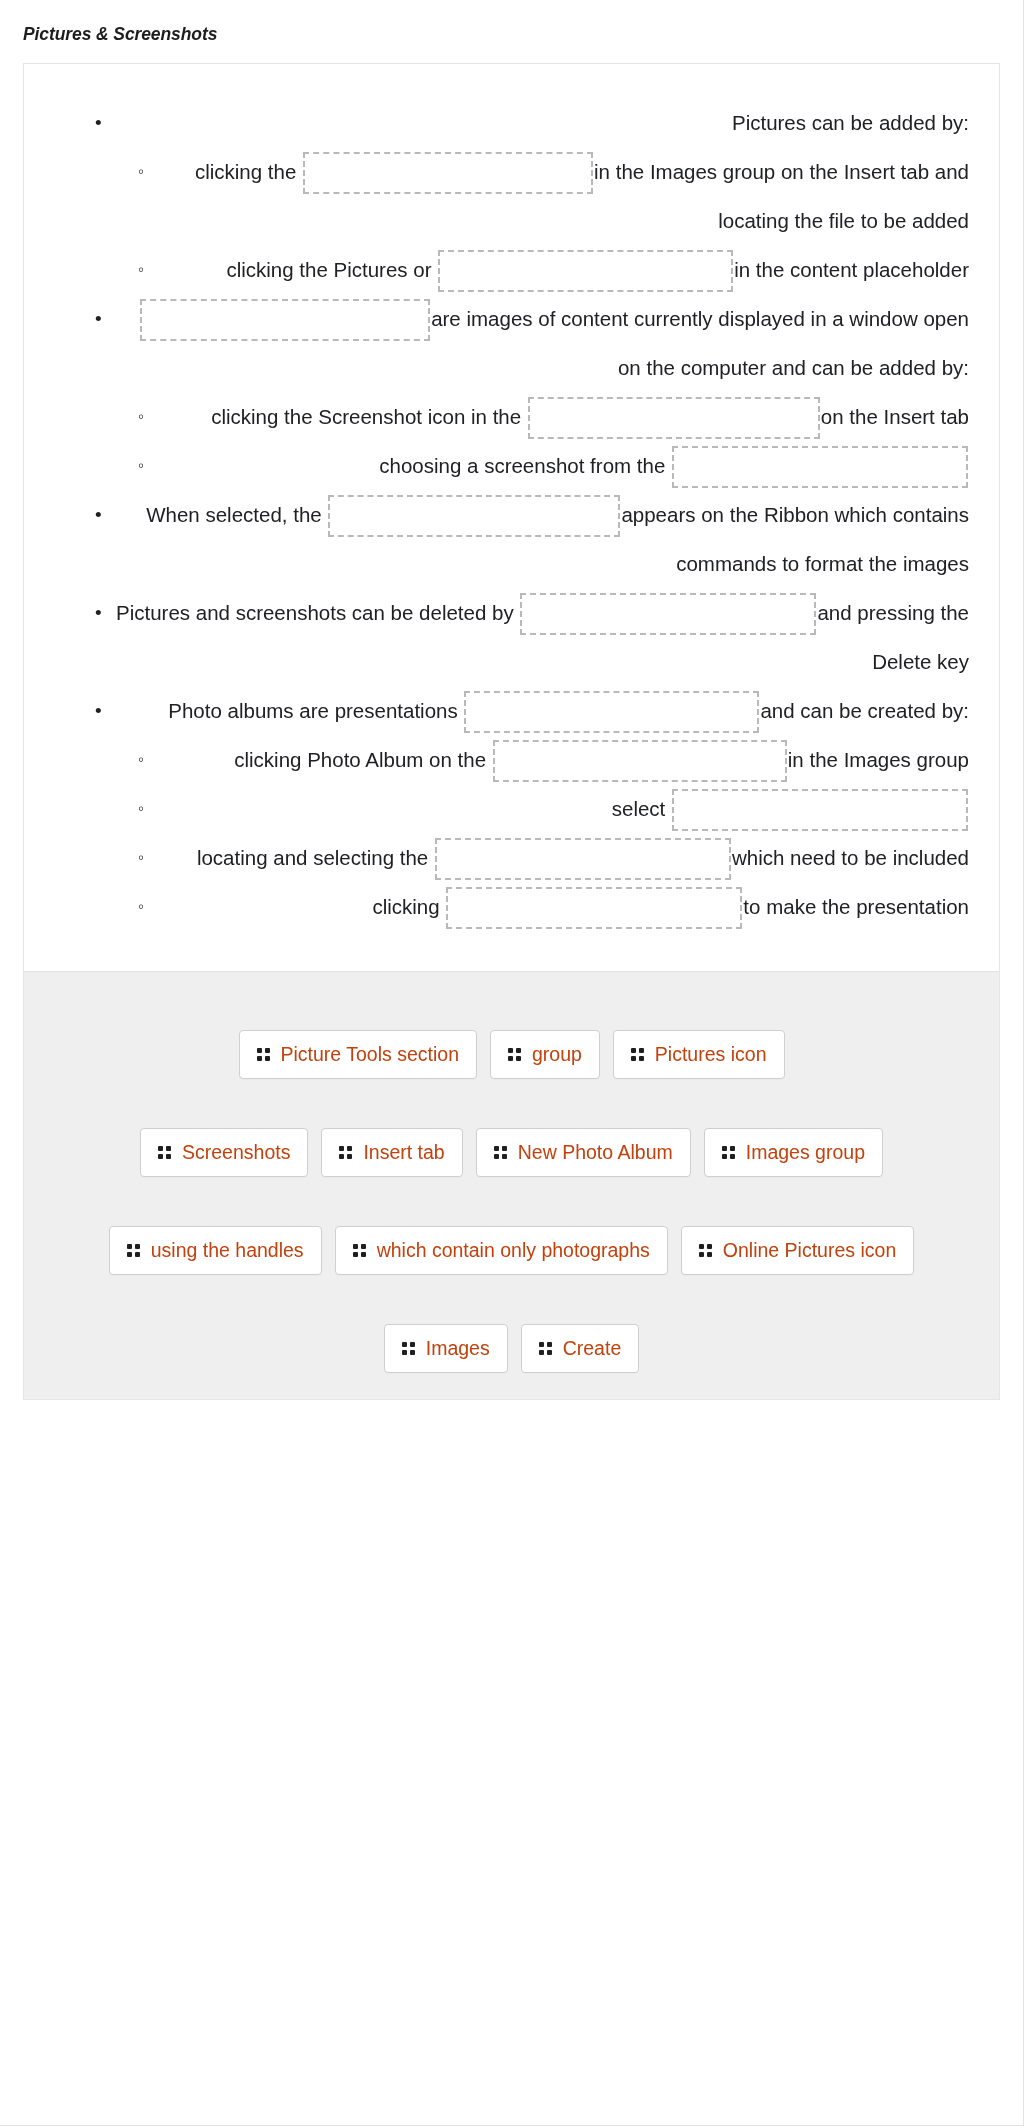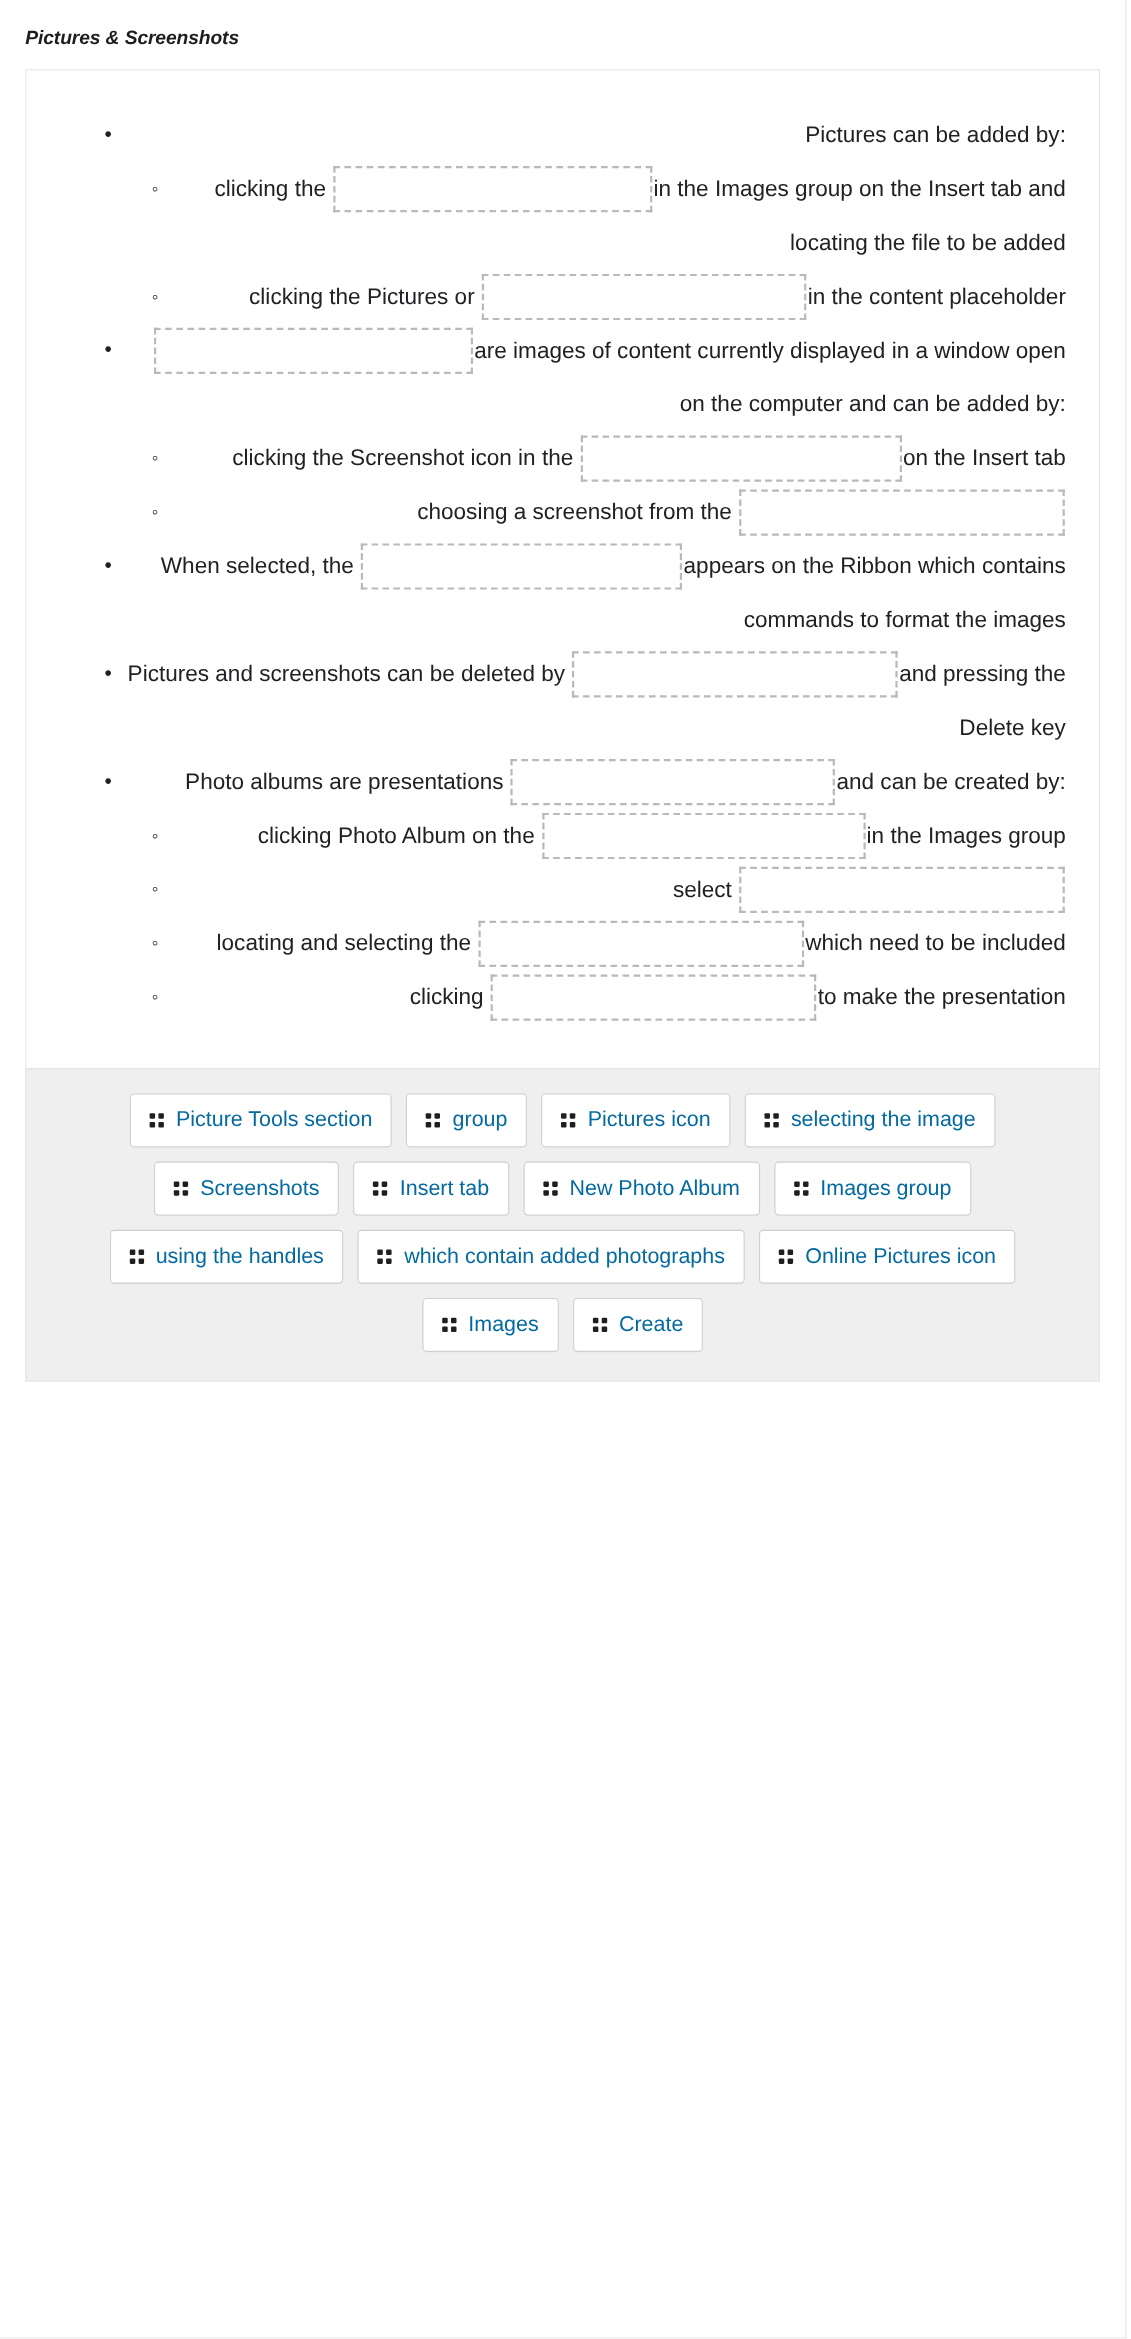--- a/index.html
+++ b/index.html
@@ -135,26 +135,27 @@
   }
   .tile {
     display: inline-flex;
     align-items: center;
     gap: 11px;
     background: #ffffff;
     border: 1px solid #cfcfcf;
     border-radius: 4px;
     padding: 12px 17px;
     font-size: 19.5px;
-    color: #0369a1;
+    color: #c2410c;
     line-height: 1;
     cursor: grab;
     box-shadow: 0 1px 0 rgba(0,0,0,0.02);
     white-space: nowrap;
     height: 49px;
+    margin-top: 36px;
   }
   .grip {
     display: inline-grid;
     grid-template-columns: 5px 5px;
     grid-template-rows: 5px 5px;
     gap: 3px;
     flex: 0 0 auto;
   }
   .grip i {
     display: block;
@@ -222,29 +223,20 @@
           </div>
           <div class="tile">
             <span class="grip">
               <i></i>
               <i></i>
               <i></i>
               <i></i>
             </span>
             <span>Pictures icon</span>
           </div>
-          <div class="tile">
-            <span class="grip">
-              <i></i>
-              <i></i>
-              <i></i>
-              <i></i>
-            </span>
-            <span>selecting the image</span>
-          </div>
         </div>
         <div class="bank-row">
           <div class="tile">
             <span class="grip">
               <i></i>
               <i></i>
               <i></i>
               <i></i>
             </span>
             <span>Screenshots</span>
@@ -287,21 +279,21 @@
             </span>
             <span>using the handles</span>
           </div>
           <div class="tile">
             <span class="grip">
               <i></i>
               <i></i>
               <i></i>
               <i></i>
             </span>
-            <span>which contain added photographs</span>
+            <span>which contain only photographs</span>
           </div>
           <div class="tile">
             <span class="grip">
               <i></i>
               <i></i>
               <i></i>
               <i></i>
             </span>
             <span>Online Pictures icon</span>
           </div>

